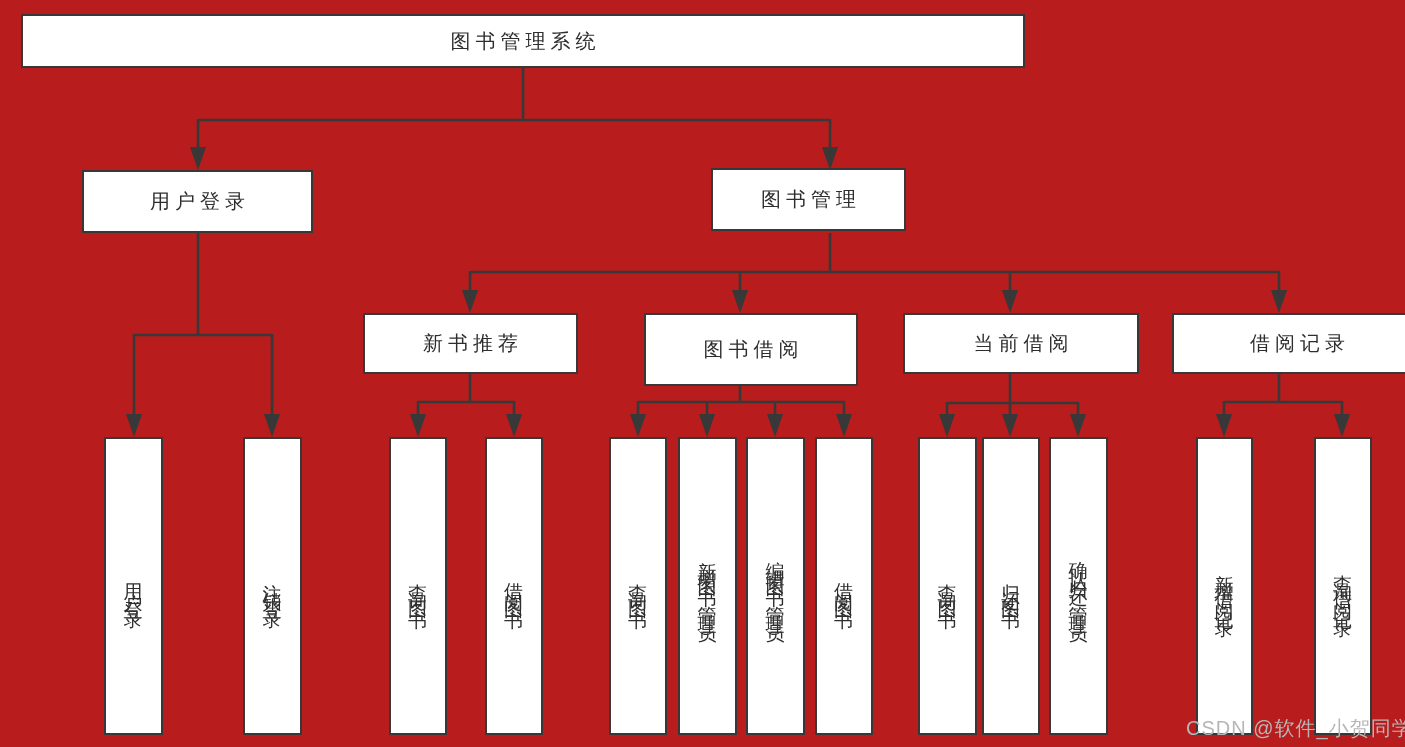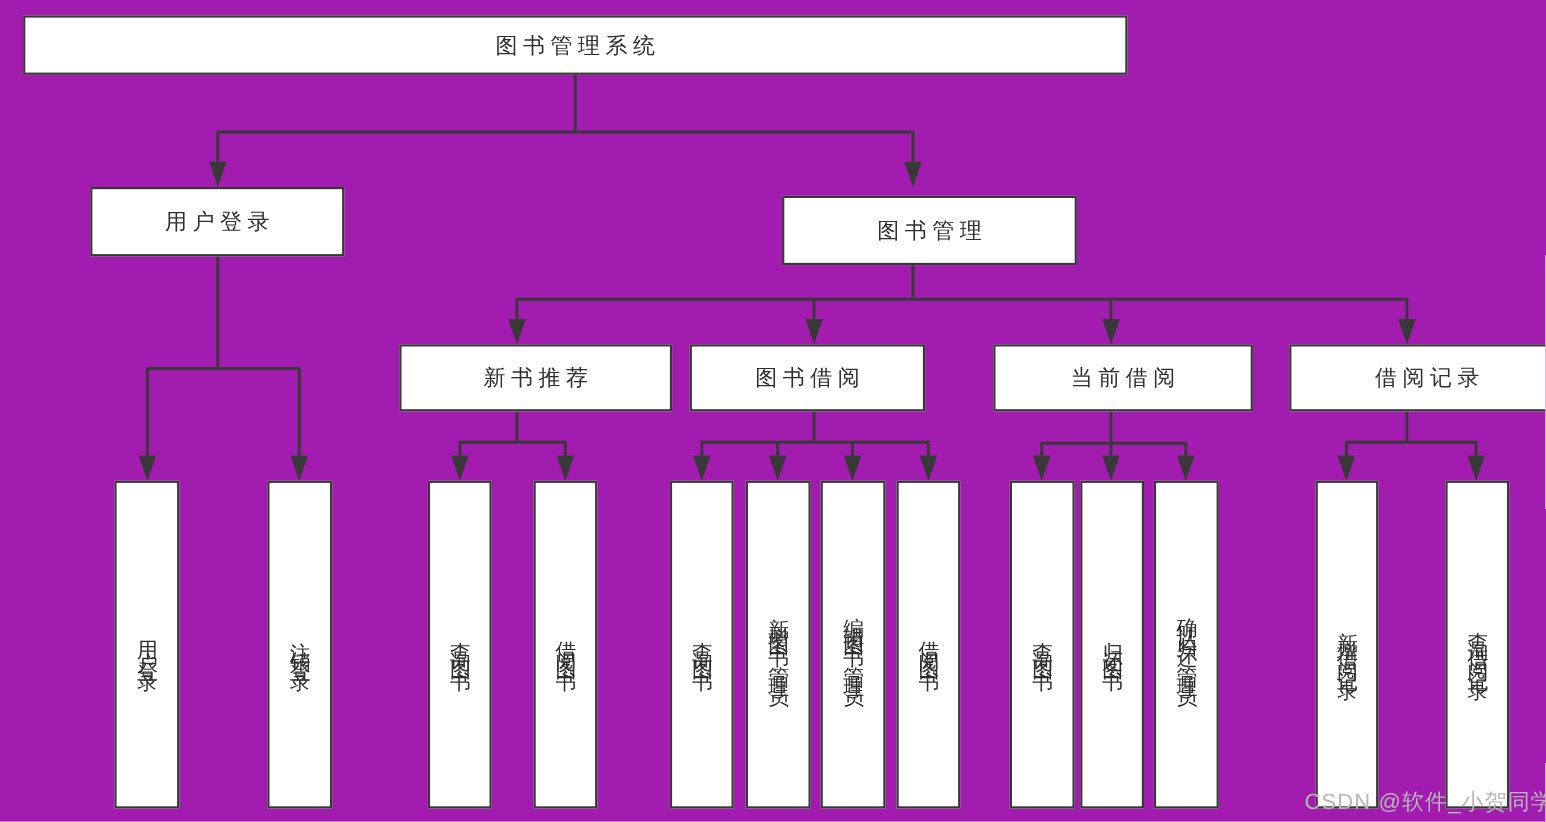--- a/index.html
+++ b/index.html
@@ -1,20 +1,20 @@
 <!DOCTYPE html>
 <html><head>
 <meta charset="utf-8">
 <style>
   html, body { margin: 0; padding: 0; background: #ffffff; }
   .stage {
     position: relative;
     width: 1405px;
     height: 747px;
-    background: #a21caf;
+    background: #b91c1c;
     font-family: "Liberation Sans", sans-serif;
     overflow: hidden;
   }
   .wires { position: absolute; left: 0; top: 0; width: 1405px; height: 747px; }
   .wires path { stroke: #383838; stroke-width: 2.6; fill: none; }
   .box {
     position: absolute;
     box-sizing: border-box;
     border: 2.5px solid #383838;
     background: #ffffff;
@@ -86,24 +86,24 @@
       <use href="#ah" x="1010" y="414"></use>
       <use href="#ah" x="1078" y="414"></use>
       <use href="#ah" x="1224" y="414"></use>
       <use href="#ah" x="1342" y="414"></use>
     </g>
   </svg>
 
   <div class="box h" style="left:21px; top:14px; width:1004px; height:54px">图书管理系统</div>
 
   <div class="box h" style="left:82px; top:170px; width:231px; height:63px">用户登录</div>
-  <div class="box h" style="left:711px; top:178px; width:268px; height:63px">图书管理</div>
+  <div class="box h" style="left:711px; top:168px; width:195px; height:63px">图书管理</div>
 
-  <div class="box h" style="left:363px; top:313px; width:248px; height:61px">新书推荐</div>
-  <div class="box h" style="left:627px; top:313px; width:214px; height:61px">图书借阅</div>
+  <div class="box h" style="left:363px; top:313px; width:215px; height:61px">新书推荐</div>
+  <div class="box h" style="left:644px; top:313px; width:214px; height:73px">图书借阅</div>
   <div class="box h" style="left:903px; top:313px; width:236px; height:61px">当前借阅</div>
   <div class="box h" style="left:1172px; top:313px; width:251px; height:61px">借阅记录</div>
 
   <div class="box leaf" style="left:104px">
     <span class="v">用户登录</span>
   </div>
   <div class="box leaf" style="left:243px">
     <span class="v">注销登录</span>
   </div>
 

